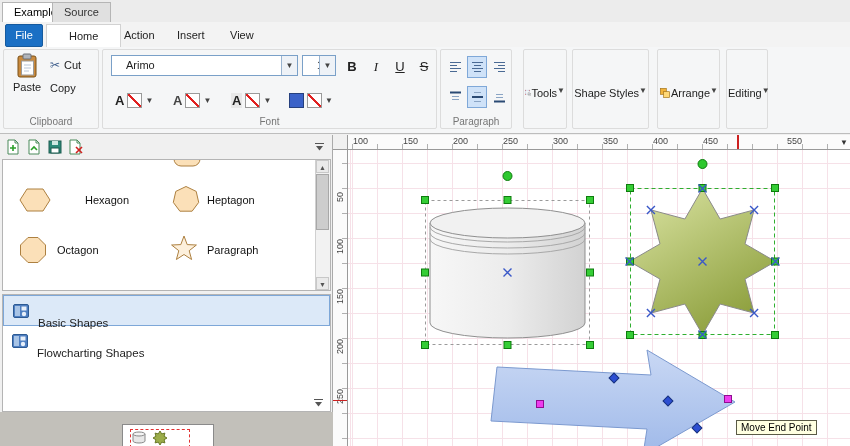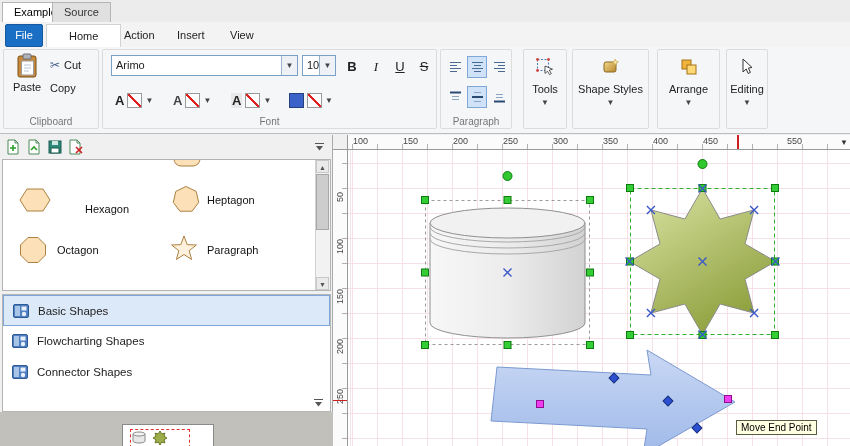--- a/index.html
+++ b/index.html
@@ -17,46 +17,46 @@
   .rtab{position:absolute;top:2px;height:22px;line-height:22px;padding:0 22px;color:#222;}
   .rtab.active{background:#fff;border:1px solid #d2d2d2;border-bottom:none;}
 
   
   #ribbonbody{position:absolute;left:0;top:47px;width:850px;height:87px;background:#f5f6f7;border-bottom:1px solid #bdbdbd;box-sizing:border-box;}
   .rgroup{position:absolute;top:2px;height:80px;border:1px solid #dcdcdc;border-radius:2px;box-sizing:border-box;}
   .rgroup-label{position:absolute;bottom:1px;left:0;width:100%;text-align:center;font-size:10px;color:#757575;}
   .bigbtn{position:absolute;text-align:center;cursor:default;}
   .smallbtn{position:absolute;display:flex;align-items:center;gap:4px;height:16px;}
   .combo{position:absolute;background:#fff;border:1px solid #7aa0c8;height:21px;box-sizing:border-box;}
-  .combo .val{position:absolute;left:4px;top:3px;}
+  .combo .val{position:absolute;left:14px;top:3px;}
   .combo .drop{position:absolute;right:0;top:0;bottom:0;width:15px;background:#eef2f7;border-left:1px solid #9ab4d0;text-align:center;line-height:19px;font-size:8px;color:#444;}
   .fmtbtn{position:absolute;width:22px;height:21px;text-align:center;line-height:21px;font-size:13px;border:1px solid transparent;}
   .colorcombo{position:absolute;top:38px;height:22px;display:flex;align-items:center;gap:3px;padding:0 3px;border:1px solid transparent;}
   .slashbox{width:13px;height:13px;background:#fff;border:1px solid #9a9a9a;background-image:linear-gradient(45deg,transparent 43%,#e02020 43%,#e02020 57%,transparent 57%);}
   .caret{font-size:8px;color:#444;}
   .parabtn{position:absolute;width:20px;height:22px;border:1px solid transparent;box-sizing:border-box;display:flex;align-items:center;justify-content:center;}
   .parabtn.sel{background:#cfe2f8;border-color:#7fa8d8;}
-  .bigdrop{position:absolute;left:1px;top:1px;right:1px;bottom:1px;display:flex;flex-direction:column;align-items:center;text-align:right;}
+  .bigdrop{position:absolute;left:1px;top:1px;right:1px;bottom:1px;display:flex;flex-direction:row;align-items:center;text-align:right;}
   .bigdrop .ic{margin-top:7px;}
   .bigdrop .lbl{margin-top:7px;white-space:nowrap;}
   .bigdrop .caret{margin-top:3px;}
 
   
   #leftpanel{position:absolute;left:0;top:135px;width:333px;height:311px;background:#f0f0f0;border-right:1px solid #aaa;box-sizing:border-box;}
   .tbicon{position:absolute;top:2px;width:20px;height:20px;display:flex;align-items:center;justify-content:center;}
   #shapelist{position:absolute;left:2px;top:24px;width:329px;height:132px;background:#fff;border:1px solid #b4b4b4;box-sizing:border-box;overflow:hidden;}
   .shapeitem-label{position:absolute;color:#111;}
   #sb{position:absolute;right:0;top:0;bottom:0;width:14px;background:#f2f2f2;border-left:1px solid #d0d0d0;}
   .sbbtn{position:absolute;left:0;width:13px;height:13px;text-align:center;font-size:7px;color:#555;line-height:13px;background:#eaeaea;border:1px solid #c8c8c8;box-sizing:border-box;}
   #sbthumb{position:absolute;left:0;top:14px;width:13px;height:56px;background:#cdcdcd;border:1px solid #a8a8a8;box-sizing:border-box;}
   #sections{position:absolute;left:2px;top:159px;width:329px;height:118px;background:#fff;border:1px solid #b4b4b4;box-sizing:border-box;}
   .secrow{position:relative;height:31px;box-sizing:border-box;}
   .secrow.sel{background:#dce9f8;border:1px solid #7da7d8;}
   .secrow svg{position:absolute;left:8px;top:6px;}
-  .secrow span{position:absolute;left:34px;top:0;line-height:31px;font-size:11.5px;}
+  .secrow span{position:absolute;left:34px;top:12px;line-height:31px;font-size:11.5px;}
   #preview{position:absolute;left:0;top:277px;width:333px;height:34px;background:#c2c0ba;}
   #pvpage{position:absolute;left:122px;top:12px;width:90px;height:22px;background:#fff;border:1px solid #8a8a8a;}
   #pvsel{position:absolute;left:7px;top:4px;width:58px;height:17px;border:1px dashed #e23030;}
 
   
   #corner{position:absolute;left:333px;top:135px;width:15px;height:15px;background:#f0f0f0;border-right:1px solid #999;border-bottom:1px solid #999;box-sizing:border-box;}
   #hruler{position:absolute;left:348px;top:135px;width:502px;height:15px;background-color:#fbfbfb;border-bottom:1px solid #999;box-sizing:border-box;
     background-image:repeating-linear-gradient(to right,#b0b0b0 0 1px,transparent 1px 25px);
     background-size:auto 5px;background-position:left 4px bottom 0px;background-repeat:no-repeat;}
   .hnum{position:absolute;top:1px;font-size:9px;color:#444;}
@@ -292,21 +292,21 @@
 
     <div id="shapelist">
       <svg width="28" height="20" viewBox="0 0 28 20" style="position:absolute;left:170px;top:-10px;">
         <rect x="1" y="-8" width="26" height="24" rx="7" fill="#fbe0b8" stroke="#ad8040"></rect>
       </svg>
 
       <div>
         <svg width="32" height="28" viewBox="0 0 32 28" style="position:absolute;left:16px;top:26px;">
           <polygon points="1,14 8,3 24,3 31,14 24,25 8,25" fill="#fbe0b8" stroke="#ad8040"></polygon>
         </svg>
-        <span class="shapeitem-label" style="left:54px;top:43px;padding-left:28px;">Hexagon</span>
+        <span class="shapeitem-label" style="left:54px;top:34px;padding-left:28px;">Hexagon</span>
       </div>
       <div>
         <svg width="30" height="27" viewBox="0 0 30 27" style="position:absolute;left:168px;top:26px;">
           <polygon points="15,0.5 25.2,5.4 27.7,16.4 21.1,25.2 8.9,25.2 2.3,16.4 4.8,5.4" fill="#fbe0b8" stroke="#ad8040"></polygon>
         </svg>
         <span class="shapeitem-label" style="left:204px;top:34px;">Heptagon</span>
       </div>
       <div>
         <svg width="28" height="28" viewBox="0 0 28 28" style="position:absolute;left:16px;top:76px;">
           <polygon points="9,1.5 19,1.5 26.5,9 26.5,19 19,26.5 9,26.5 1.5,19 1.5,9" fill="#fbe0b8" stroke="#ad8040"></polygon>
@@ -338,29 +338,20 @@
         <span>Basic Shapes</span>
       </div>
       <div class="secrow">
         <svg width="18" height="18" viewBox="0 0 18 18">
           <rect x="1.5" y="2.5" width="15" height="13" rx="1.5" fill="#4f7fc1" stroke="#2c5a94"></rect>
           <rect x="3" y="4" width="5" height="10" fill="#a8c4e6"></rect>
           <rect x="9.5" y="4.5" width="5" height="4" fill="#e8f0fa"></rect>
           <circle cx="12" cy="12" r="2.2" fill="#e8f0fa"></circle>
         </svg>
         <span>Flowcharting Shapes</span>
-      </div>
-      <div class="secrow">
-        <svg width="18" height="18" viewBox="0 0 18 18">
-          <rect x="1.5" y="2.5" width="15" height="13" rx="1.5" fill="#4f7fc1" stroke="#2c5a94"></rect>
-          <rect x="3" y="4" width="5" height="10" fill="#a8c4e6"></rect>
-          <rect x="9.5" y="4.5" width="5" height="4" fill="#e8f0fa"></rect>
-          <circle cx="12" cy="12" r="2.2" fill="#e8f0fa"></circle>
-        </svg>
-        <span>Connector Shapes</span>
       </div>
       <svg width="11" height="10" viewBox="0 0 11 10" style="position:absolute;right:6px;bottom:3px;">
         <path d="M1 1.5h9" stroke="#555"></path>
           <path d="M2 4h7L5.5 8.5z" fill="#555"></path>
       </svg>
     </div>
 
     <div id="preview">
       <div id="pvpage">
         <div id="pvsel"></div>

